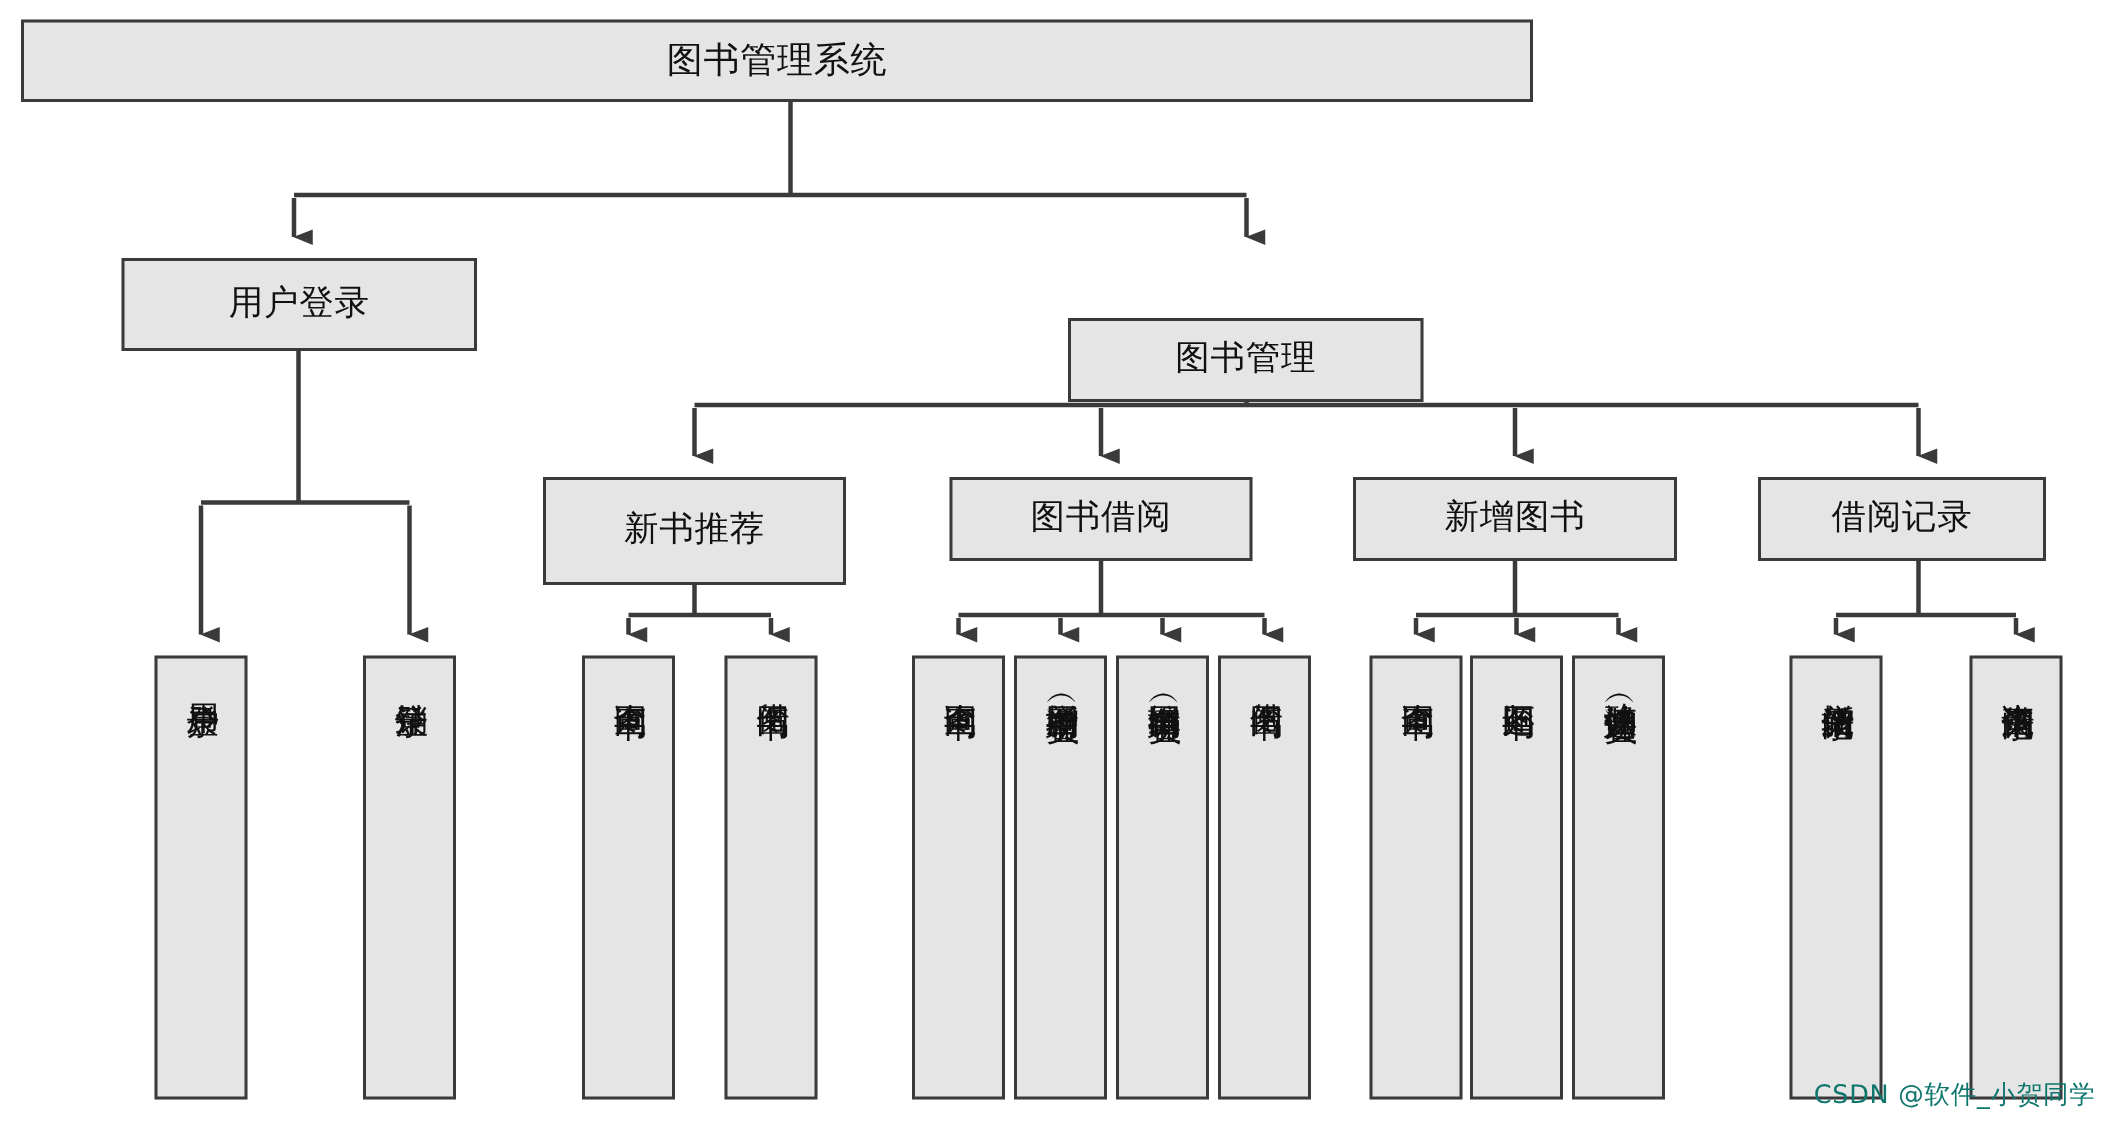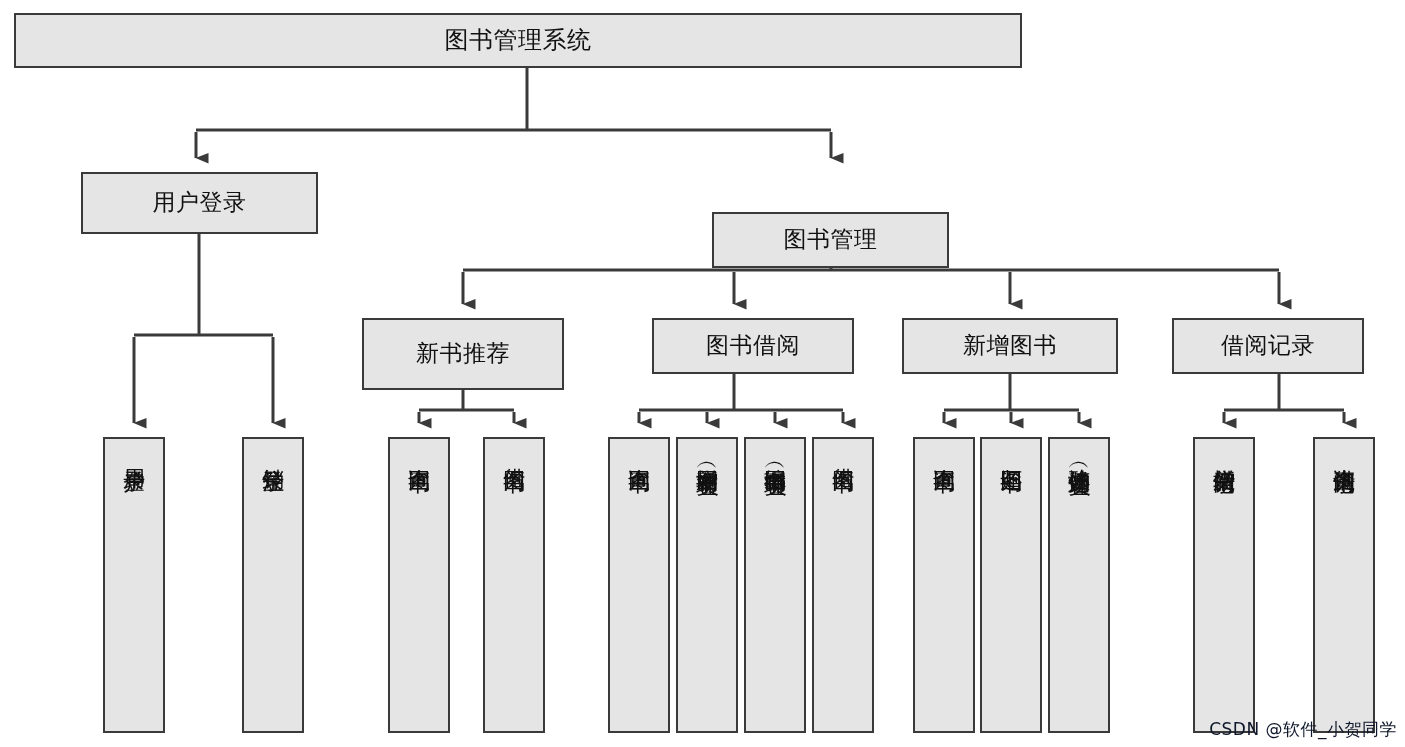--- a/index.html
+++ b/index.html
@@ -57,21 +57,21 @@
     line-height: 1.12;
     letter-spacing: 1px;
     color: #111111;
     white-space: nowrap;
   }
   .watermark {
     position: absolute;
     right: 8px;
     bottom: 6px;
     font-size: 17px;
-    color: #0f172a;
+    color: #0f766e;
     letter-spacing: 0.5px;
     z-index: 5;
     white-space: nowrap;
   }
 </style>
 </head>
 <body>
 
 <div id="canvas">
 
@@ -124,21 +124,21 @@
       <path d="M 1344,412 L 1344,423" marker-end="url(#arrow)"></path>
     </g>
   </svg>
 
   <div class="node node-h node-root" style="left: 14px; top: 13px; width: 1008px; height: 55px;">图书管理系统</div>
 
   <div class="node node-h" style="left: 81px; top: 172px; width: 237px; height: 62px;">用户登录</div>
   <div class="node node-h" style="left: 712px; top: 172px; width: 237px; height: 56px; margin-top: 40px;">图书管理</div>
 
   <div class="node node-h" style="left: 362px; top: 318px; width: 202px; height: 72px;">新书推荐</div>
-  <div class="node node-h" style="left: 633px; top: 318px; width: 202px; height: 56px; margin-left: 19px;">图书借阅</div>
+  <div class="node node-h" style="left: 633px; top: 318px; width: 202px; height: 56px;">图书借阅</div>
   <div class="node node-h" style="left: 902px; top: 318px; width: 216px; height: 56px;">新增图书</div>
   <div class="node node-h" style="left: 1172px; top: 318px; width: 192px; height: 56px;">借阅记录</div>
 
   <div class="node node-leaf" style="left: 103px; top: 437px; width: 62px; height: 296px;">
     <span class="vtext">用户登录</span>
   </div>
   <div class="node node-leaf" style="left: 242px; top: 437px; width: 62px; height: 296px;">
     <span class="vtext">注销登录</span>
   </div>
   <div class="node node-leaf" style="left: 388px; top: 437px; width: 62px; height: 296px;">

